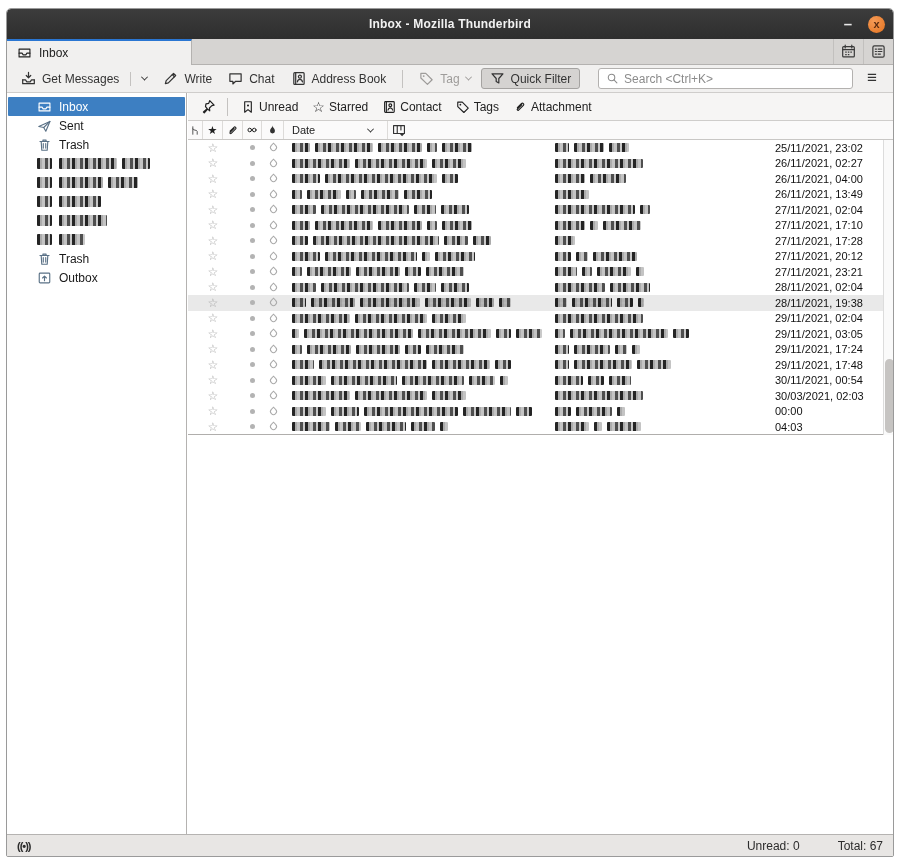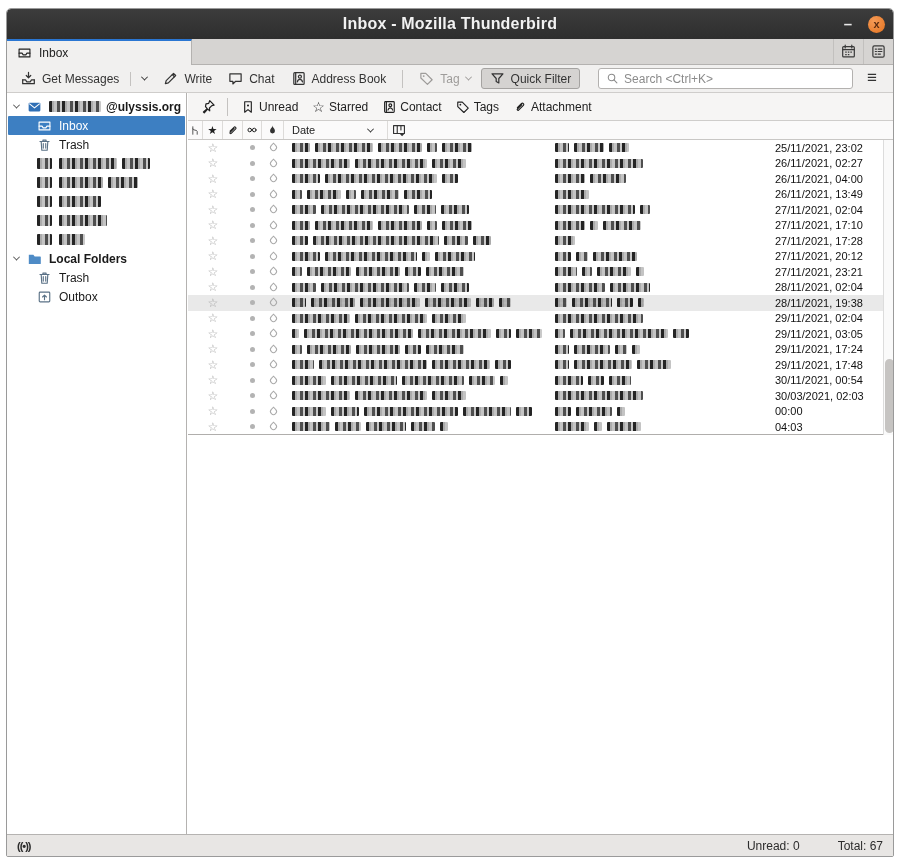--- a/index.html
+++ b/index.html
@@ -5,21 +5,21 @@
   html,body{margin:0;padding:0;background:#ffffff;width:900px;height:864px;
     font-family:"Liberation Sans","DejaVu Sans",sans-serif;-webkit-font-smoothing:antialiased;}
   *{box-sizing:border-box;}
   .window{position:absolute;left:6px;top:8px;width:888px;height:849px;
     border:1px solid #9a9a9a;border-radius:5px 5px 2px 2px;background:#fff;overflow:hidden;}
 
   
   .titlebar{position:absolute;left:0;top:0;width:100%;height:30px;
     background:linear-gradient(#3c3c3c,#2e2e2e);border-radius:4px 4px 0 0;
     display:flex;align-items:center;justify-content:center;}
-  .titlebar .title{color:#f2f2f2;font-size:16px;font-weight:bold;letter-spacing:.2px;}
+  .titlebar .title{color:#f2f2f2;font-size:12px;font-weight:bold;letter-spacing:.2px;}
   .tb-btns{position:absolute;right:8px;top:0;height:30px;display:flex;align-items:center;gap:12px;}
   .btn-min{color:#e8e8e8;font-size:15px;font-weight:bold;line-height:10px;cursor:default;padding:0 4px;}
   .btn-close{width:17px;height:17px;border-radius:50%;background:radial-gradient(circle at 35% 30%,#f59a56,#e4731f);
     color:#5a2b10;font-size:11px;font-weight:bold;display:flex;align-items:center;justify-content:center;line-height:1;}
 
   
   .tabstrip{position:absolute;left:0;top:30px;width:100%;height:26px;background:#d6d4d2;
     border-bottom:1px solid #b4b2b0;display:flex;}
   .tab-active{width:185px;height:26px;background:#f1f0ef;border-top:2px solid #2a76d2;
     border-right:1px solid #b4b2b0;display:flex;align-items:center;gap:7px;padding:0 10px;color:#222;}
@@ -292,39 +292,35 @@
           </svg>
         </span>
       <span>Search &lt;Ctrl+K&gt;</span>
     </div>
     <span class="hamburger">≡</span>
   </div>
 
   <div class="main">
 
     <div class="folderpane">
-      <div class="frow bold">
-        <span class="chev"></span>
-        <span class="ficon">
-            <svg width="15" height="14">
-              <use href="#i-env"></use>
-            </svg>
-          </span>
-        <span class="pixgap">
-            <span class="pix f" style="width:52px"></span>
-            <span>@ulyssis.org</span>
-          </span>
-      </div>
       <div class="frow child selected">
         <span class="ficon">
             <svg width="15" height="14">
               <use href="#i-tray"></use>
             </svg>
           </span>
         <span>Inbox</span>
+      </div>
+      <div class="frow child">
+        <span class="ficon fold-icon">
+            <svg width="15" height="14">
+              <use href="#i-plane"></use>
+            </svg>
+          </span>
+        <span>Sent</span>
       </div>
       <div class="frow child">
         <span class="ficon fold-icon">
             <svg width="15" height="14">
               <use href="#i-trash"></use>
             </svg>
           </span>
         <span>Trash</span>
       </div>
       <div class="frow child">
@@ -346,29 +342,20 @@
           <span class="pix f" style="width:42px"></span>
         </div>
       <div class="frow child">
           <span class="pix f" style="width:15px"></span>
           <span class="pix f" style="width:48px"></span>
         </div>
       <div class="frow child">
           <span class="pix f" style="width:15px"></span>
           <span class="pix f" style="width:26px"></span>
         </div>
-      <div class="frow bold">
-        <span class="chev"></span>
-        <span class="ficon">
-            <svg width="15" height="14">
-              <use href="#i-folder"></use>
-            </svg>
-          </span>
-        <span>Local Folders</span>
-      </div>
       <div class="frow child">
         <span class="ficon fold-icon">
             <svg width="15" height="14">
               <use href="#i-trash"></use>
             </svg>
           </span>
         <span>Trash</span>
       </div>
       <div class="frow child">
         <span class="ficon fold-icon">

